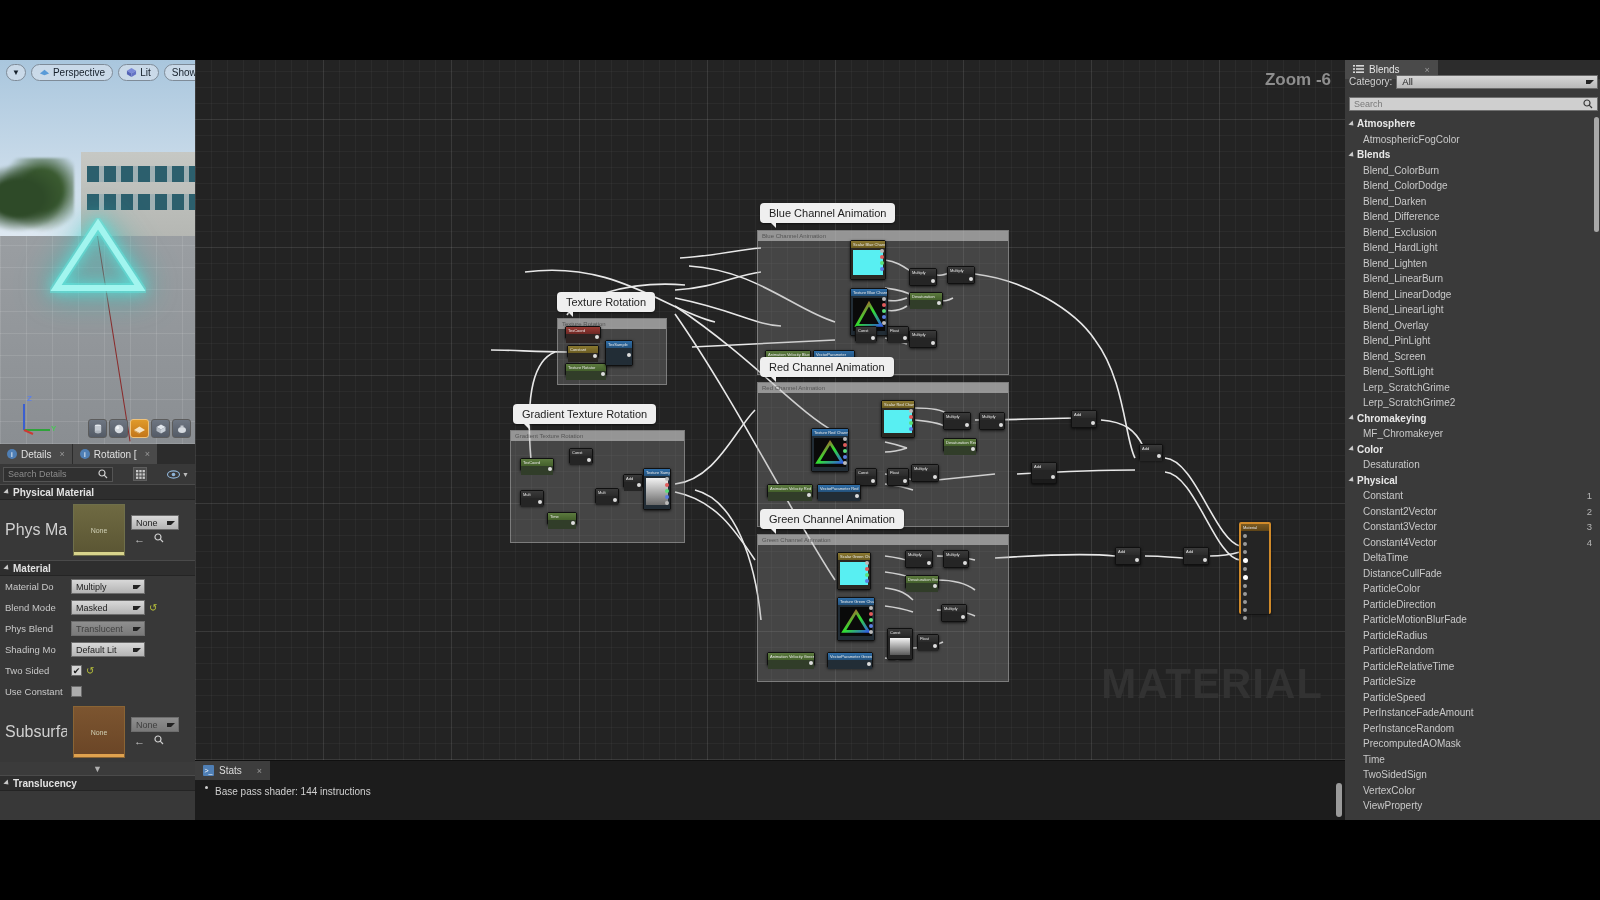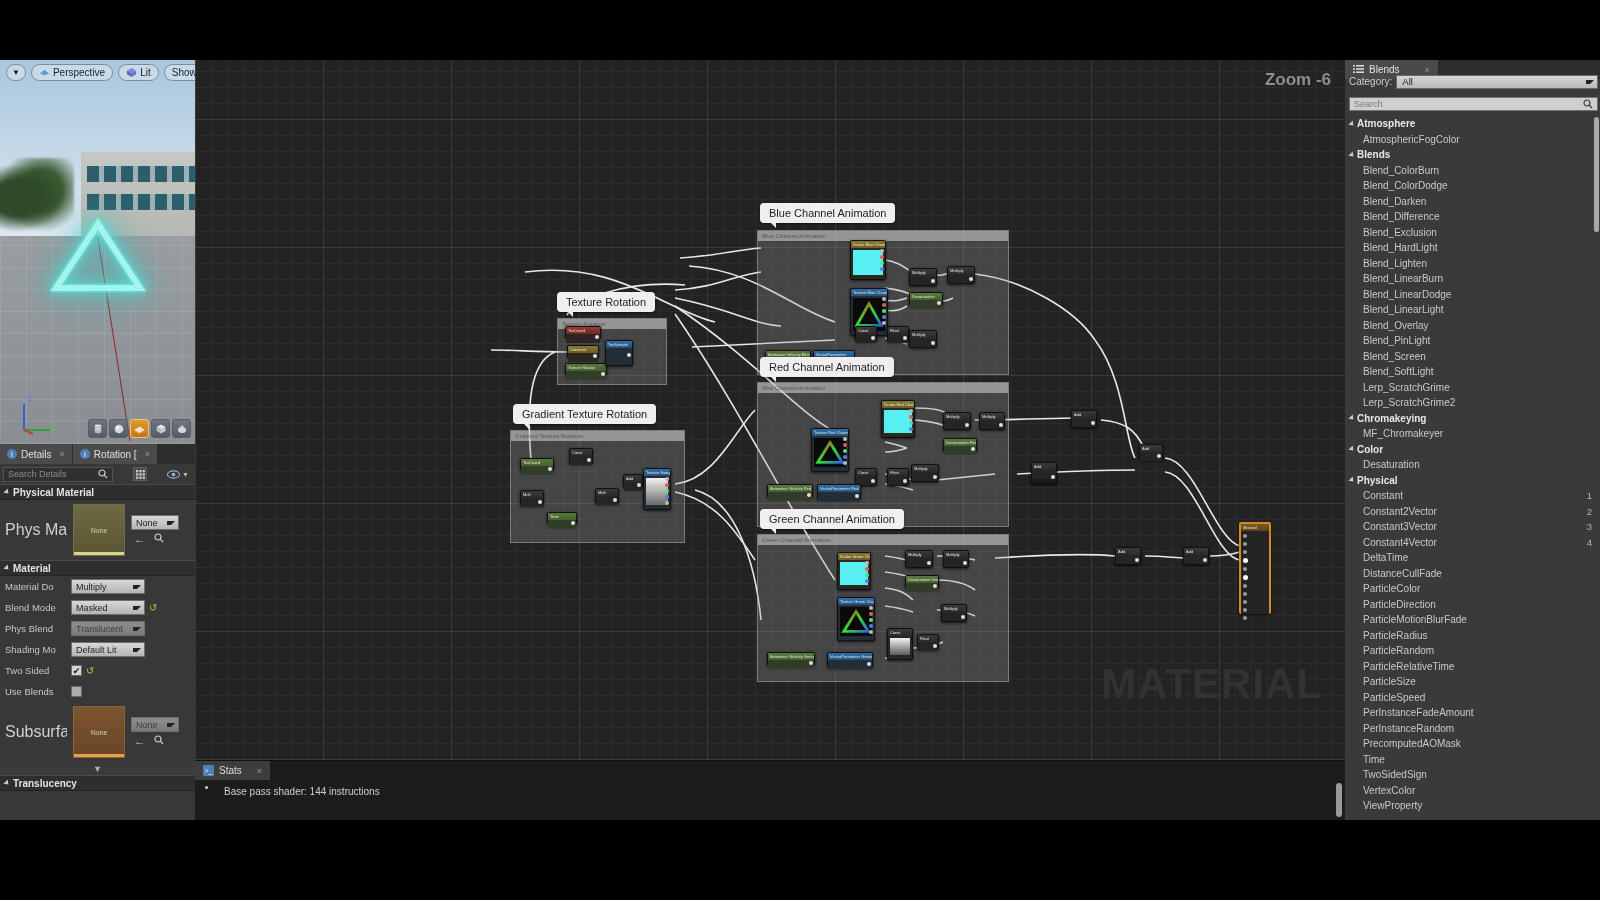--- a/index.html
+++ b/index.html
@@ -146,21 +146,21 @@
 
   
   #stats{ position:absolute; left:0; bottom:0; width:100%; height:60px; background:#1c1c1c;
       border-top:1px solid #101010; }
   .statstab{ height:19px; display:flex; }
   .stab{ display:flex; align-items:center; gap:5px; padding:0 8px; height:19px;
      background:#3d3d3d; font-size:10px; color:#ddd; }
   .stab .x{ color:#999; font-size:9px; margin-left:10px; }
   .stabico{ width:11px; height:11px; background:#4f7fb5; color:#fff; font-size:7px;
      display:flex; align-items:center; justify-content:center; border-radius:1px; }
-  .statline{ display:flex; align-items:flex-start; gap:16px; padding:6px 0 0 10px;
+  .statline{ display:flex; align-items:flex-start; gap:7px; padding:6px 0 0 10px;
      font-size:10px; color:#cfcfcf; }
   .dot{ width:3px; height:3px; border-radius:2px; background:#cfcfcf; }
   .statscroll{ position:absolute; right:3px; top:22px; width:6px; height:34px;
      background:#9a9a9a; border-radius:3px; }
 
   
   #palette{ width:255px; height:760px; background:#3a3a3a; position:relative; flex:none; }
   .ptabrow{ height:19px; display:flex; background:#2c2c2c; }
   .ptab{ display:flex; align-items:center; gap:5px; padding:0 8px; height:19px;
       background:#4a4a4a; font-size:10px; color:#e4e4e4; }
@@ -380,21 +380,21 @@
         </div>
       </div>
 
       <div class="prow">
         <span class="plabel">Two Sided</span>
         <div class="chk">✔</div>
         <span class="reset">↺</span>
       </div>
 
       <div class="prow">
-        <span class="plabel">Use Blends</span>
+        <span class="plabel">Use Constant</span>
         <div class="chk off"></div>
       </div>
 
       <div class="assetrow" style="align-items:center">
         <span class="plabel">Subsurface</span>
         <div class="thumb br">
           <span>None</span>
         </div>
         <div class="assetctl">
           <div class="combo dis" style="min-width:48px">

